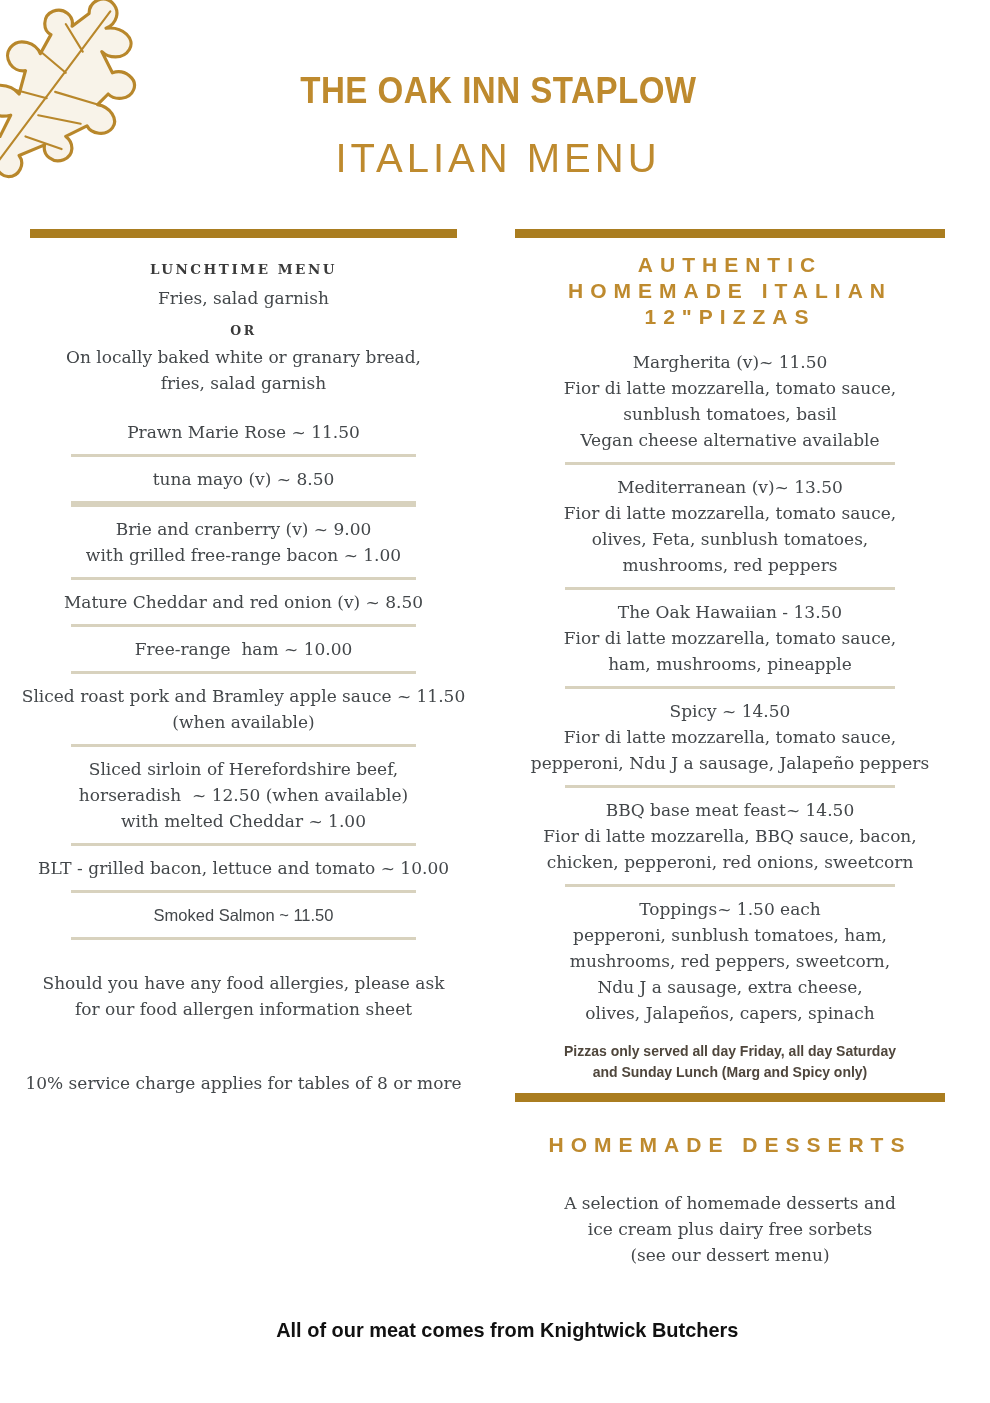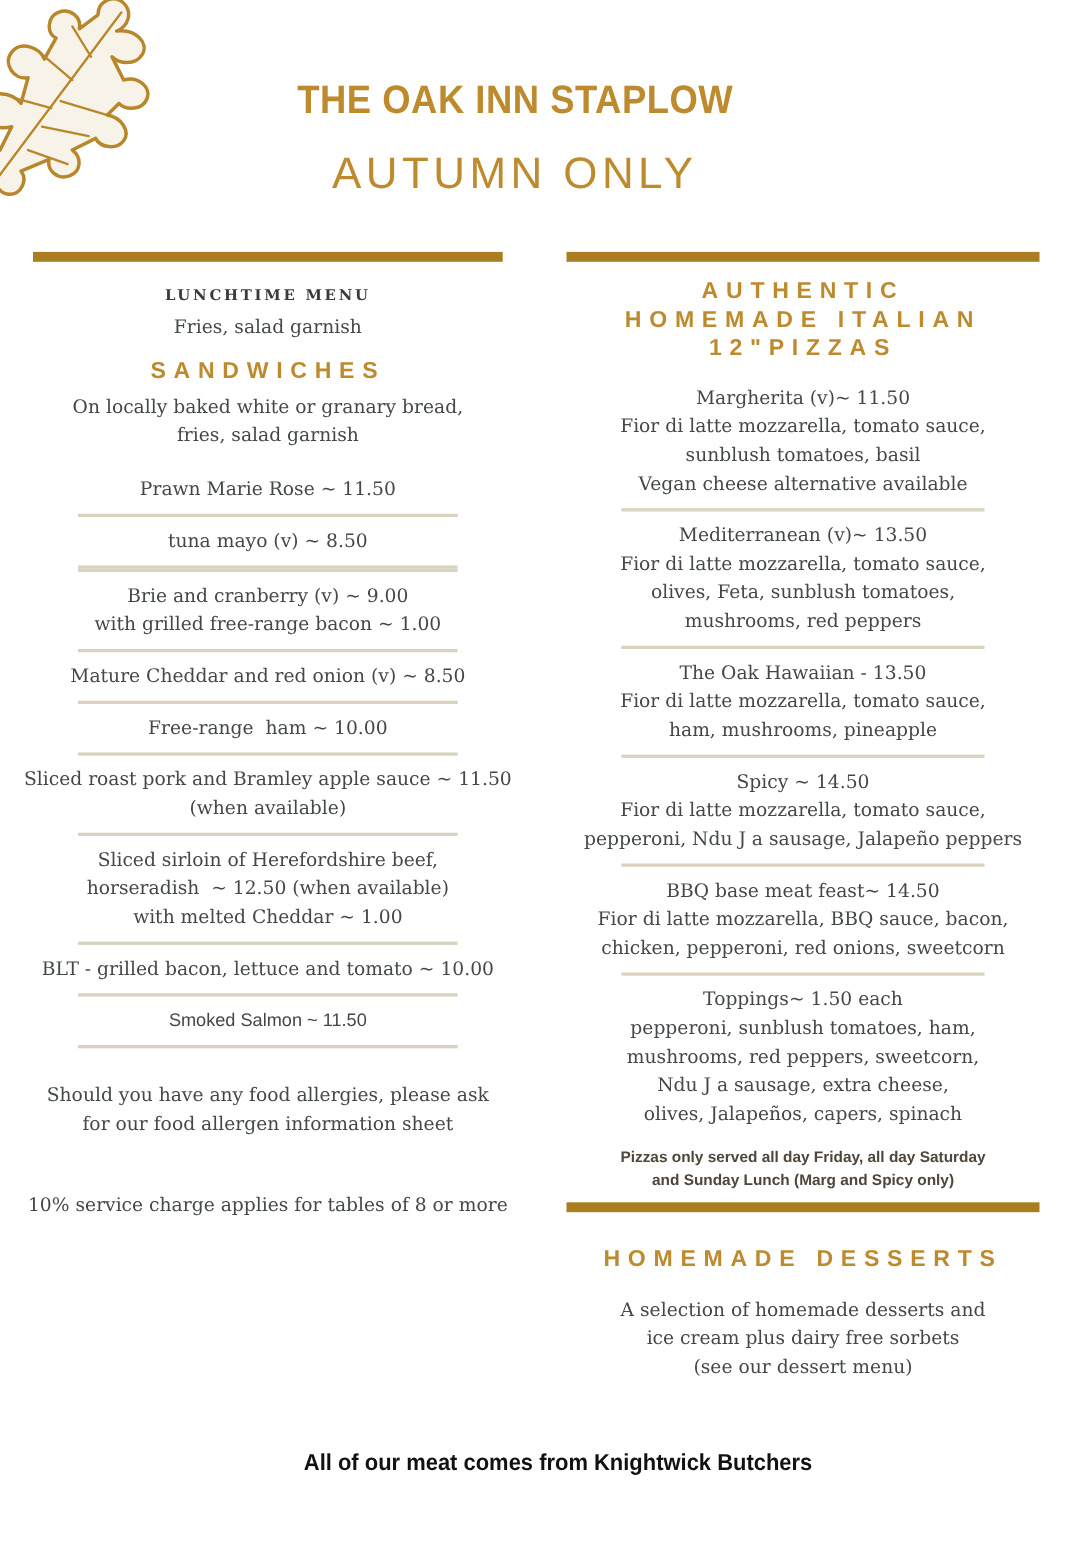--- a/index.html
+++ b/index.html
@@ -3,21 +3,21 @@
 <meta charset="utf-8">
 <style>
   :root{
     --gold:#BE8A2E; --bar:#AA7D20; --body:#43474A; --divider:#D8D2BE;
     --note:#4F463C; --ink:#111111; --leaf:#B8872B;
   }
   html,body{margin:0;padding:0;background:#ffffff;}
   .page{position:relative;width:990px;height:1403px;background:#fff;overflow:hidden;
         font-family:"DejaVu Serif",serif;color:var(--body);}
   .leaf{position:absolute;left:-36px;top:-12px;width:212px;height:212px;}
-  .header{position:absolute;left:0;top:0;width:936px;text-align:center;}
+  .header{position:absolute;left:0;top:0;width:936px;text-align:center;padding-left:30px;}
   .title-line{margin-top:70px;}
   .title-line span{display:inline-block;transform:scaleX(0.92);font-family:"Liberation Sans",sans-serif;
         font-weight:700;font-size:36px;letter-spacing:0.5px;color:var(--gold);white-space:pre;}
   .subtitle-line{margin-top:24px;}
   .subtitle-line span{display:inline-block;font-family:"Liberation Sans",sans-serif;font-weight:400;
         font-size:40px;letter-spacing:4px;color:var(--gold);white-space:pre;}
   .col{position:absolute;top:229px;text-align:center;}
   .col-left{left:30px;width:427px;}
   .col-right{left:515px;width:430px;}
   .bar{height:9px;background:var(--bar);}
@@ -36,21 +36,21 @@
   .divider{height:3px;background:var(--divider);margin:0 auto;}
   .col-left .divider{width:345px;}
   .col-right .divider{width:330px;}
   .allergy{margin-top:30px;font-size:17px;}
   .service{margin-top:48px;font-size:17px;}
   .pizza-note{margin-top:6px;font-family:"Liberation Sans",sans-serif;font-weight:700;
         font-size:14px;color:var(--note);}
   .pizza-note .line{line-height:21px;font-family:"Liberation Sans",sans-serif;}
   .bar2{margin-top:10px;}
   .desserts-heading{margin-top:30px;line-height:24px;}
-  .desserts-text{margin-top:20px;font-size:17px;}
+  .desserts-text{margin-top:32px;font-size:17px;}
   .footer{position:absolute;left:12px;top:1318px;width:990px;text-align:center;}
   .footer span{display:inline-block;transform:scaleX(0.95);font-family:"Liberation Sans",sans-serif;
         font-weight:700;font-size:21px;color:var(--ink);white-space:pre;}
 </style>
 </head>
 <body>
 
 <div class="page">
 
   <div class="leaf">
@@ -63,31 +63,29 @@
                C84,166 74,158 76,148 L52,158 C58,166 52,178 42,178 C36,178 30,172 30,166 Z" fill="rgba(184,135,43,0.10)" stroke="#B8872B" stroke-width="3" stroke-linejoin="round"></path>
       <path d="M8,196 L138,22 M58,140 L92,152 M70,120 L110,128 M86,98 L126,110 M78,104 L48,96 M96,80 L70,58 M112,60 L96,34" fill="none" stroke="#B8872B" stroke-width="2" stroke-linecap="round"></path>
     </svg>
   </div>
 
   <div class="header">
     <div class="title-line">
       <span>THE OAK INN STAPLOW</span>
     </div>
     <div class="subtitle-line">
-      <span>AUTUMN ONLY</span>
+      <span>ITALIAN MENU</span>
     </div>
   </div>
 
   <div class="col col-left">
     <div class="bar"></div>
     <div class="eyebrow">LUNCHTIME MENU</div>
     <div class="body-line">Fries, salad garnish</div>
-    <div class="gold-heading">
-      <div class="line">SANDWICHES</div>
-    </div>
+    <div class="or-label">OR</div>
     <div class="body-block">
         <div class="line">On locally baked white or granary bread,</div>
         <div class="line">fries, salad garnish</div>
       </div>
     <div class="items">
         <div class="item">
           <div class="line">Prawn Marie Rose ~ 11.50</div>
         </div>
         <div class="divider"></div>
         <div class="item">

